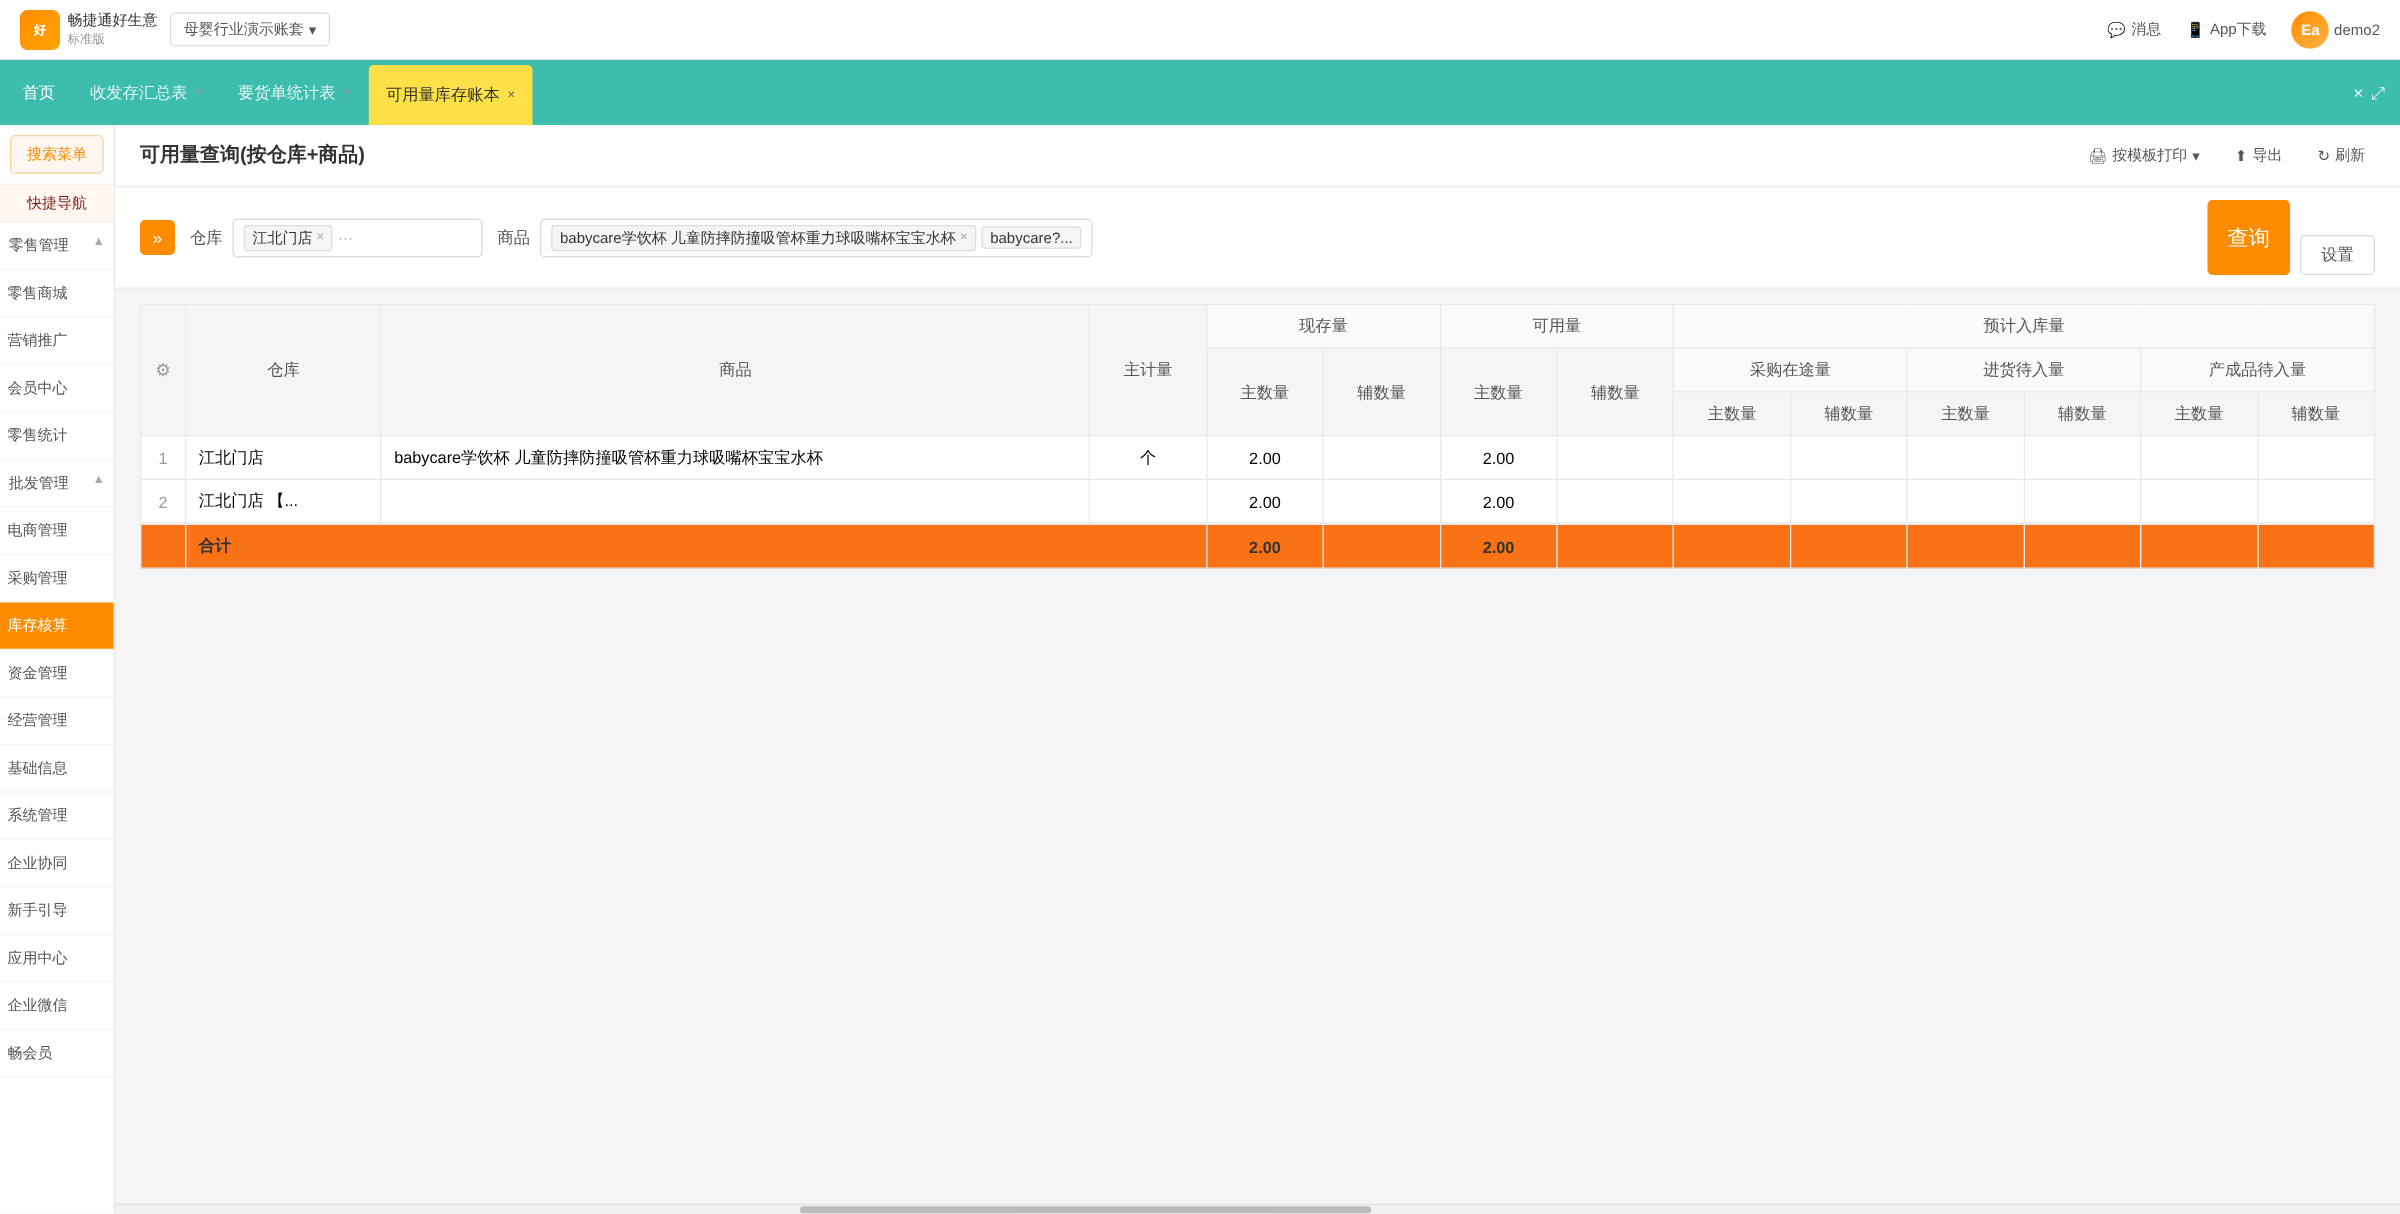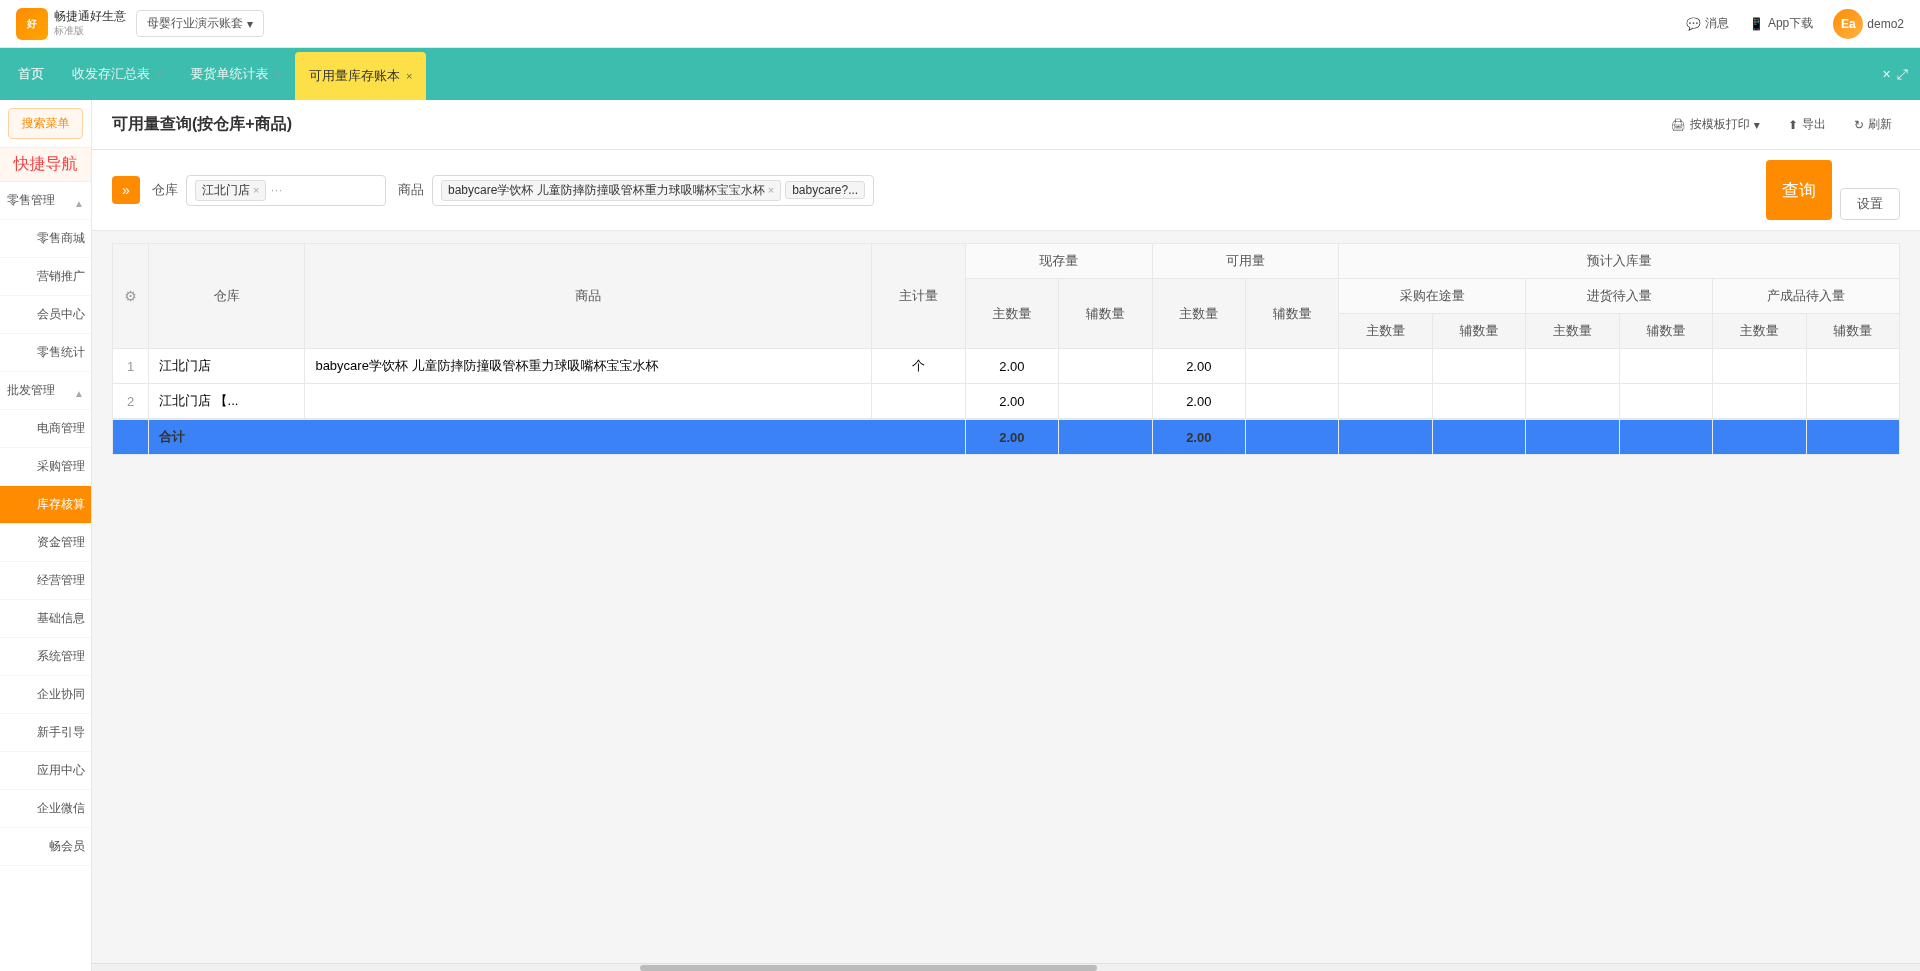--- a/index.html
+++ b/index.html
@@ -160,36 +160,36 @@
       color: #ff8c00;
       font-size: 12px;
       cursor: pointer;
       text-align: center;
     }
     .sidebar-nav-btn {
       padding: 6px 8px;
       background: #fff7f0;
       border: none;
       border-bottom: 1px solid #f0f0f0;
-      color: #ef4444;
-      font-size: 16px;
+      color: #7f1d1d;
+      font-size: 12px;
       cursor: pointer;
       text-align: center;
       width: 100%;
     }
     .sidebar-item {
       padding: 10px 6px;
       text-align: center;
       font-size: 12px;
       color: #555;
       cursor: pointer;
       border-bottom: 1px solid #f5f5f5;
       display: flex;
       flex-direction: column;
-      align-items: flex-end;
+      align-items: flex-start;
       gap: 19px;
     }
     .sidebar-item.active { background: #ff8c00; color: white; }
     .sidebar-item.has-arrow { flex-direction: row; justify-content: center; }
     .sidebar-arrow { font-size: 10px; color: #aaa; }
 
     
     .content-area {
       flex: 1;
       overflow: hidden;
@@ -323,21 +323,21 @@
     }
     .data-table th.group-header {
       background: #fafafa;
     }
     .data-table td.text-left { text-align: left; }
     .data-table .row-num { color: #999; }
     .settings-icon { cursor: pointer; color: #999; font-size: 14px; }
 
     
     .table-footer {
-      background: #3b82f6;
+      background: #f97316;
       border-top: 2px solid #e8e8e8;
     }
     .table-footer td {
       font-weight: bold;
       color: #333;
     }
 
     
     .scroll-indicator {
       height: 8px;

